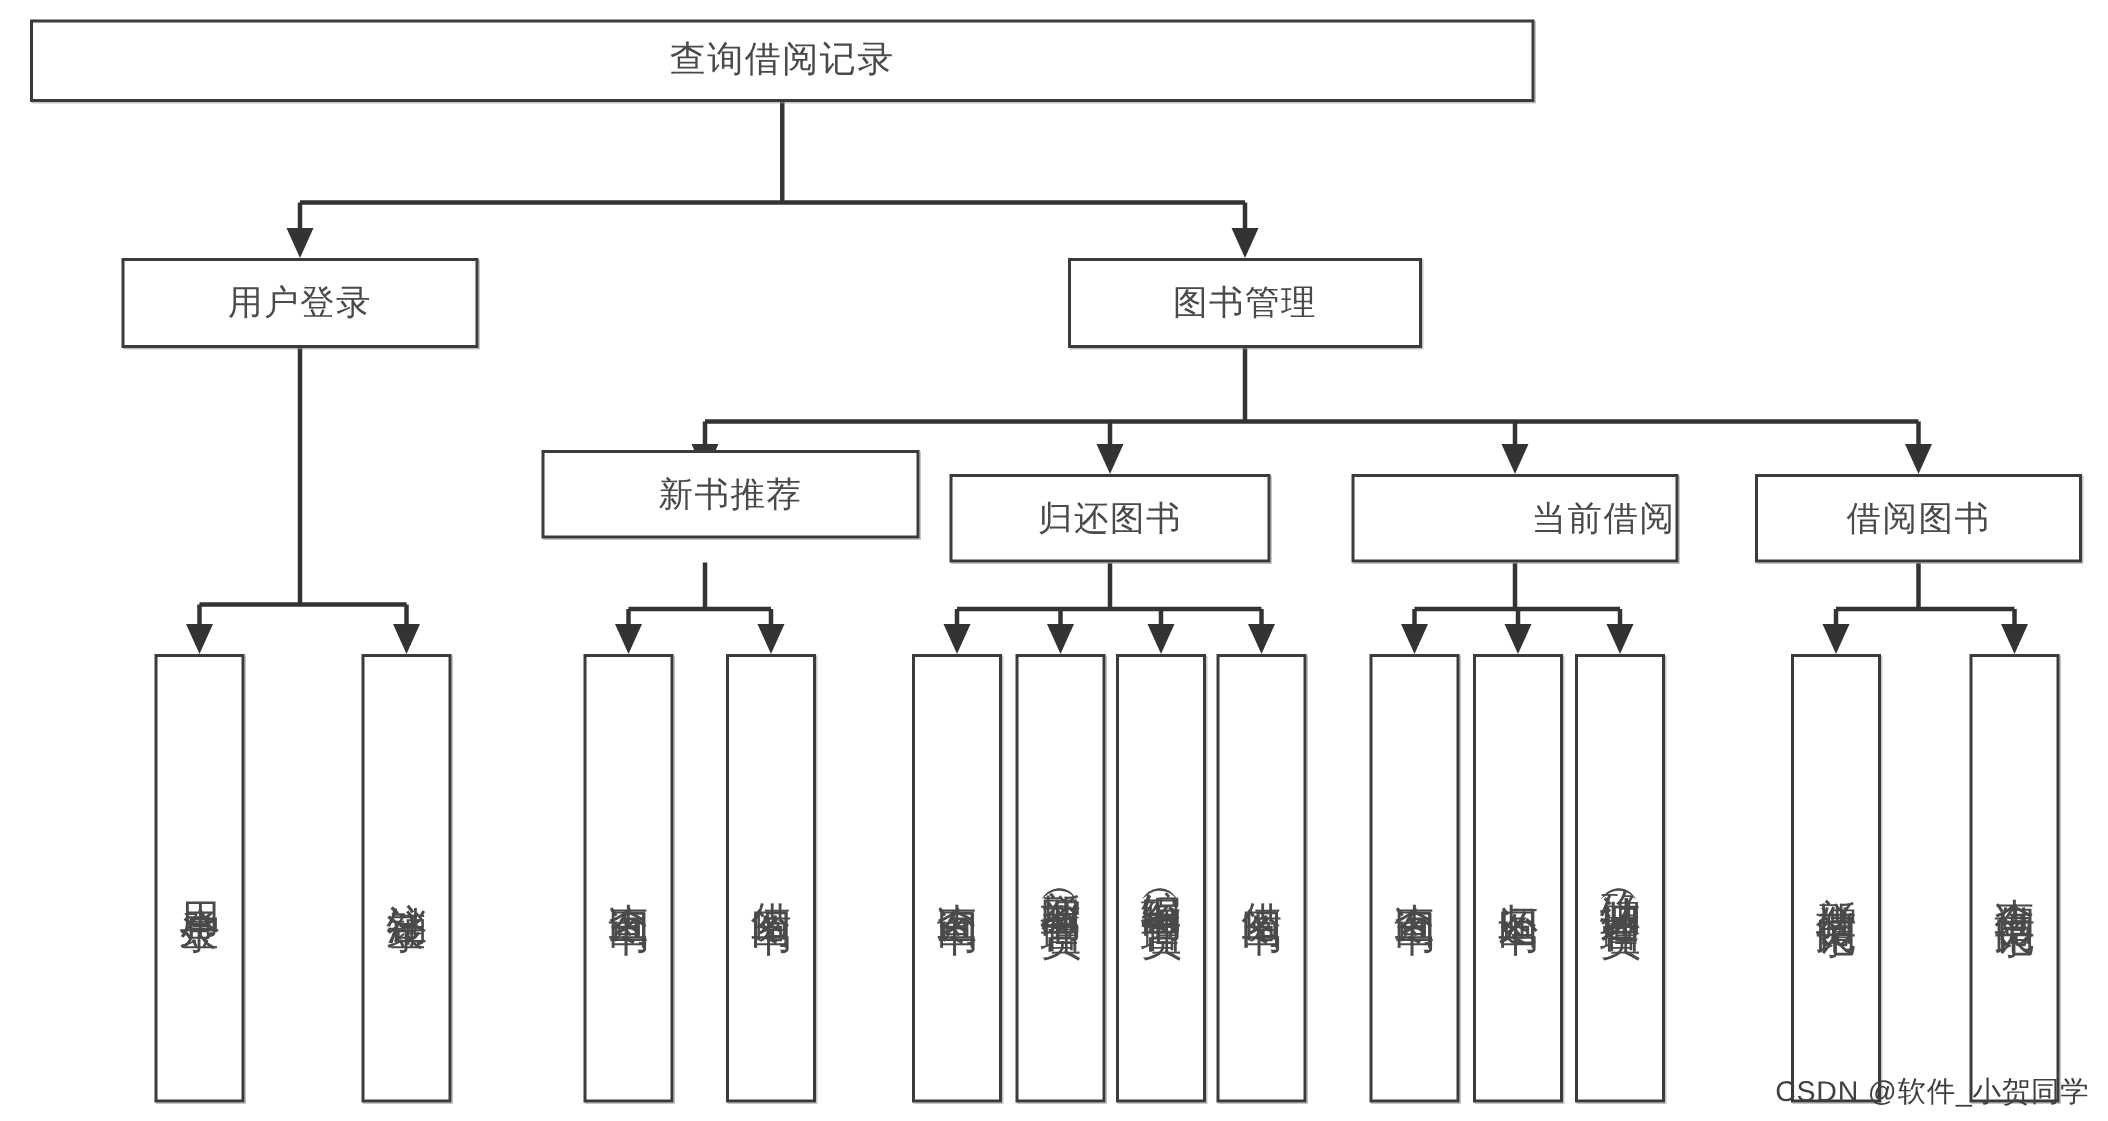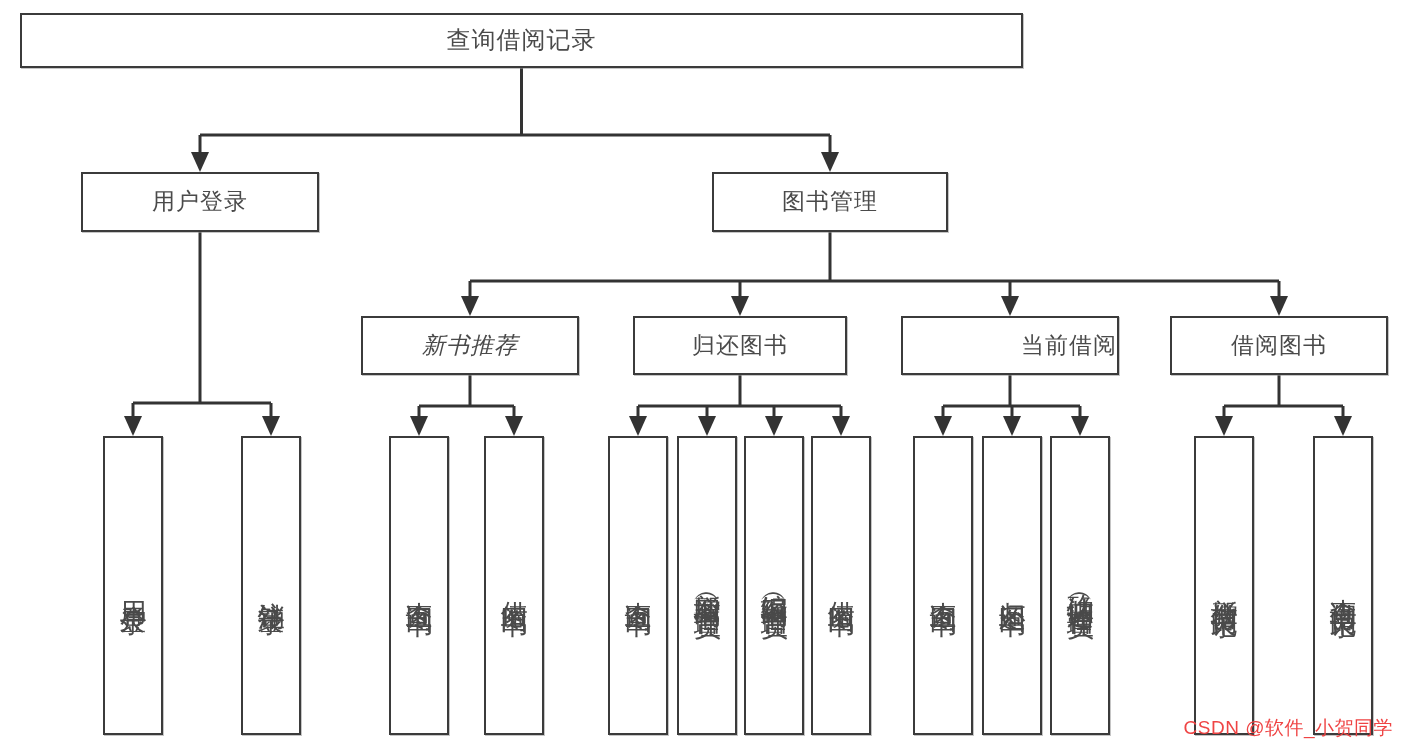--- a/index.html
+++ b/index.html
@@ -55,21 +55,21 @@
     text-orientation:upright;
     font-size:27px;
     letter-spacing:3px;
     line-height:1.05;
   }
   #watermark{
     position:absolute;
     right:12px;
     bottom:6px;
     font-size:19px;
-    color:#ef4444;
+    color:#404040;
     letter-spacing:0.5px;
     z-index:5;
     white-space:nowrap;
     font-family:"Liberation Sans","DejaVu Sans",sans-serif;
   }
 </style>
 </head>
 <body>
 
 <div id="canvas">
@@ -130,21 +130,21 @@
   <div id="nodes-layer">
       <div class="node horiz root" id="node-root" style="left: 20px; top: 13px; width: 1003px; height: 55px;">
         <span class="label">查询借阅记录</span>
       </div>
       <div class="node horiz" id="node-user-login" style="left: 81px; top: 172px; width: 238px; height: 60px;">
         <span class="label">用户登录</span>
       </div>
       <div class="node horiz" id="node-book-manage" style="left: 712px; top: 172px; width: 236px; height: 60px;">
         <span class="label">图书管理</span>
       </div>
-      <div class="node horiz" id="node-new-book-rec" style="left: 361px; top: 316px; width: 218px; height: 59px; font-style: italic;">
+      <div class="node horiz" id="node-new-book-rec" style="left: 361px; top: 300px; width: 252px; height: 59px;">
         <span class="label">新书推荐</span>
       </div>
       <div class="node horiz" id="node-book-borrow" style="left: 633px; top: 316px; width: 214px; height: 59px;">
         <span class="label">归还图书</span>
       </div>
       <div class="node horiz" id="node-current-borrow" style="left: 901px; top: 316px; width: 218px; height: 59px; justify-content: flex-end;">
         <span class="label">当前借阅</span>
       </div>
       <div class="node horiz" id="node-borrow-record" style="left: 1170px; top: 316px; width: 218px; height: 59px;">
         <span class="label">借阅图书</span>

